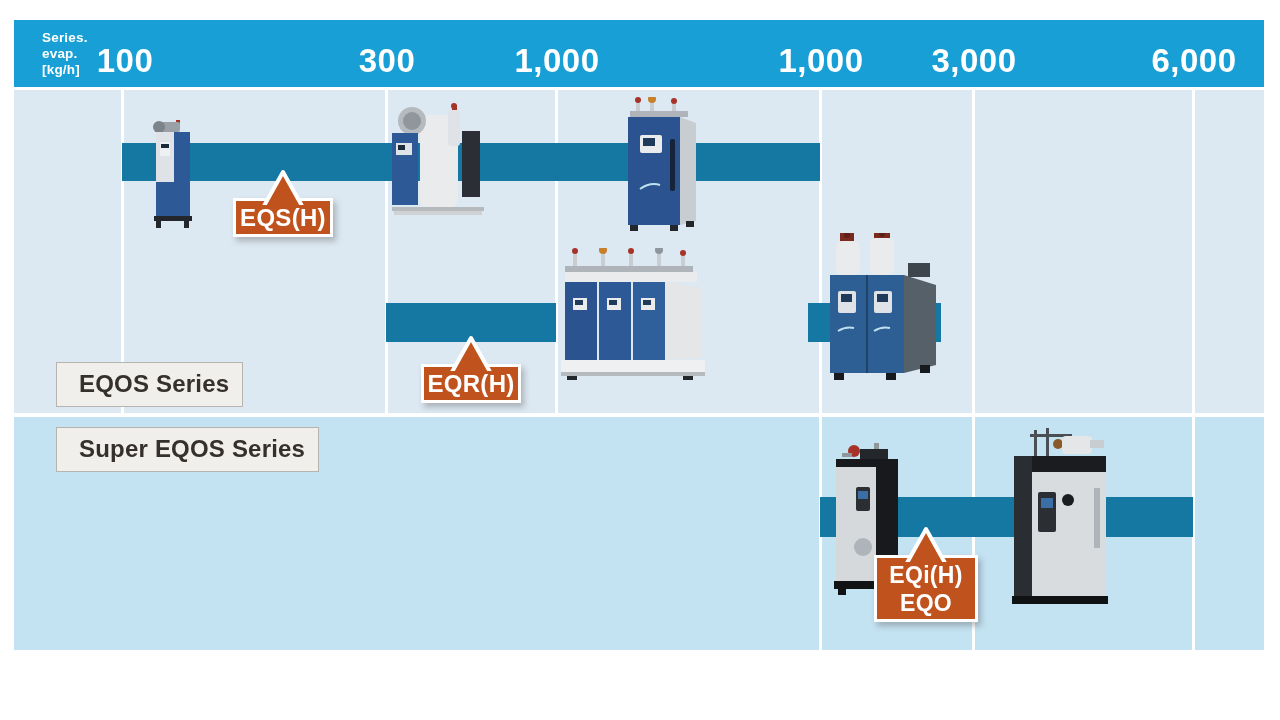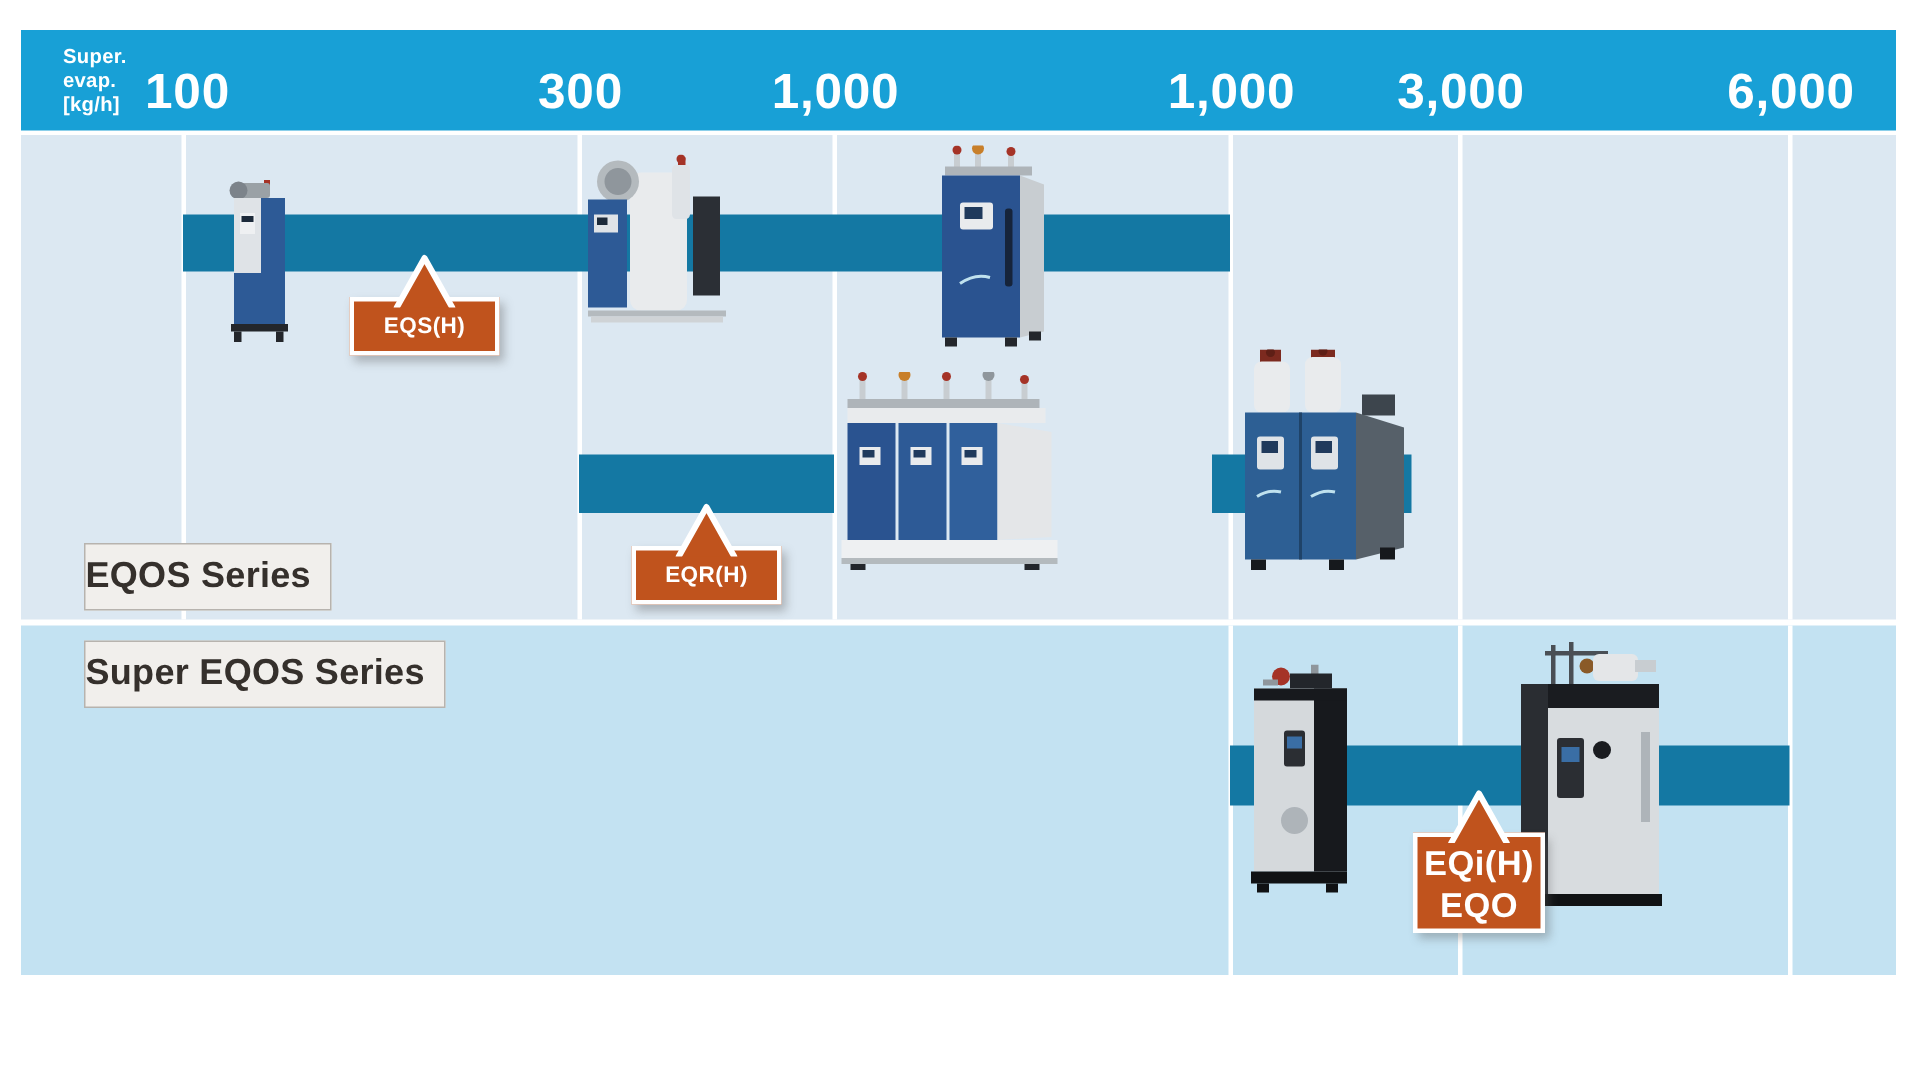--- a/index.html
+++ b/index.html
@@ -30,38 +30,38 @@
   .boiler{position:absolute;z-index:3;}
   .boiler svg{display:block;}
   
   .pointer{position:absolute;display:flex;flex-direction:column;align-items:center;z-index:4;}
   .ptr-tri{display:block;margin-bottom:-7px;position:relative;z-index:2;}
   .ptr-box{
     position:relative;z-index:1;width:100%;box-sizing:border-box;
     background:#c0531d;border:3px solid #ffffff;color:#ffffff;
     box-shadow:3px 4px 6px rgba(90,90,90,.38);
     display:flex;flex-direction:column;align-items:center;justify-content:center;
-    font-weight:bold;font-size:15px;line-height:28px;letter-spacing:.3px;white-space:nowrap;
+    font-weight:bold;font-size:24px;line-height:28px;letter-spacing:.3px;white-space:nowrap;
   }
   .ptr-box.small-text{font-size:23px;}
   
   .series-label{
     position:absolute;z-index:5;background:#f1efec;border:1px solid #b7b3ae;
     color:#35302c;font-size:24px;font-weight:bold;letter-spacing:.2px;
-    padding:7px 13px 8px 0;white-space:nowrap;
+    padding:7px 13px 8px 22px;white-space:nowrap;
   }
 </style>
 </head>
 <body>
 
 <div class="page">
 
   <div class="axis-header">
     <div class="axis-unit">
-      <span>Super.</span>
+      <span>Series.</span>
       <span>evap.</span>
       <span>[kg/h]</span>
     </div>
     <span class="tick" style="left:111px">100</span>
     <span class="tick" style="left:373px">300</span>
     <span class="tick" style="left:543px">1,000</span>
     <span class="tick" style="left:807px">1,000</span>
     <span class="tick" style="left:960px">3,000</span>
     <span class="tick" style="left:1180px">6,000</span>
   </div>
@@ -250,21 +250,21 @@
         <rect x="8" y="28" width="92" height="16" fill="#1a1c20"></rect>
         <rect x="8" y="28" width="18" height="140" fill="#2a2d32"></rect>
         <rect x="32" y="64" width="18" height="40" rx="2" fill="#2b2e33"></rect>
         <rect x="35" y="70" width="12" height="10" fill="#3a6ea5"></rect>
         <circle cx="62" cy="72" r="6" fill="#1a1c20"></circle>
         <rect x="88" y="60" width="6" height="60" fill="#aeb4b9"></rect>
         <rect x="6" y="168" width="96" height="8" fill="#101214"></rect>
       </svg>
     </div>
 
-    <div class="pointer" style="left:928px;top:109px;width:88px">
+    <div class="pointer" style="left:860px;top:109px;width:104px">
       <svg class="ptr-tri" width="42" height="36" viewBox="0 0 42 36">
         <path d="M4 36 L21 4 L38 36 Z" fill="#c0531d"></path>
         <path d="M2.5 36 L21 3 L39.5 36" fill="none" stroke="#ffffff" stroke-width="4" stroke-linejoin="round" stroke-linecap="round"></path>
       </svg>
       <div class="ptr-box small-text" style="height:67px">
         <span>EQi(H)</span>
         <span>EQO</span>
       </div>
     </div>
 

